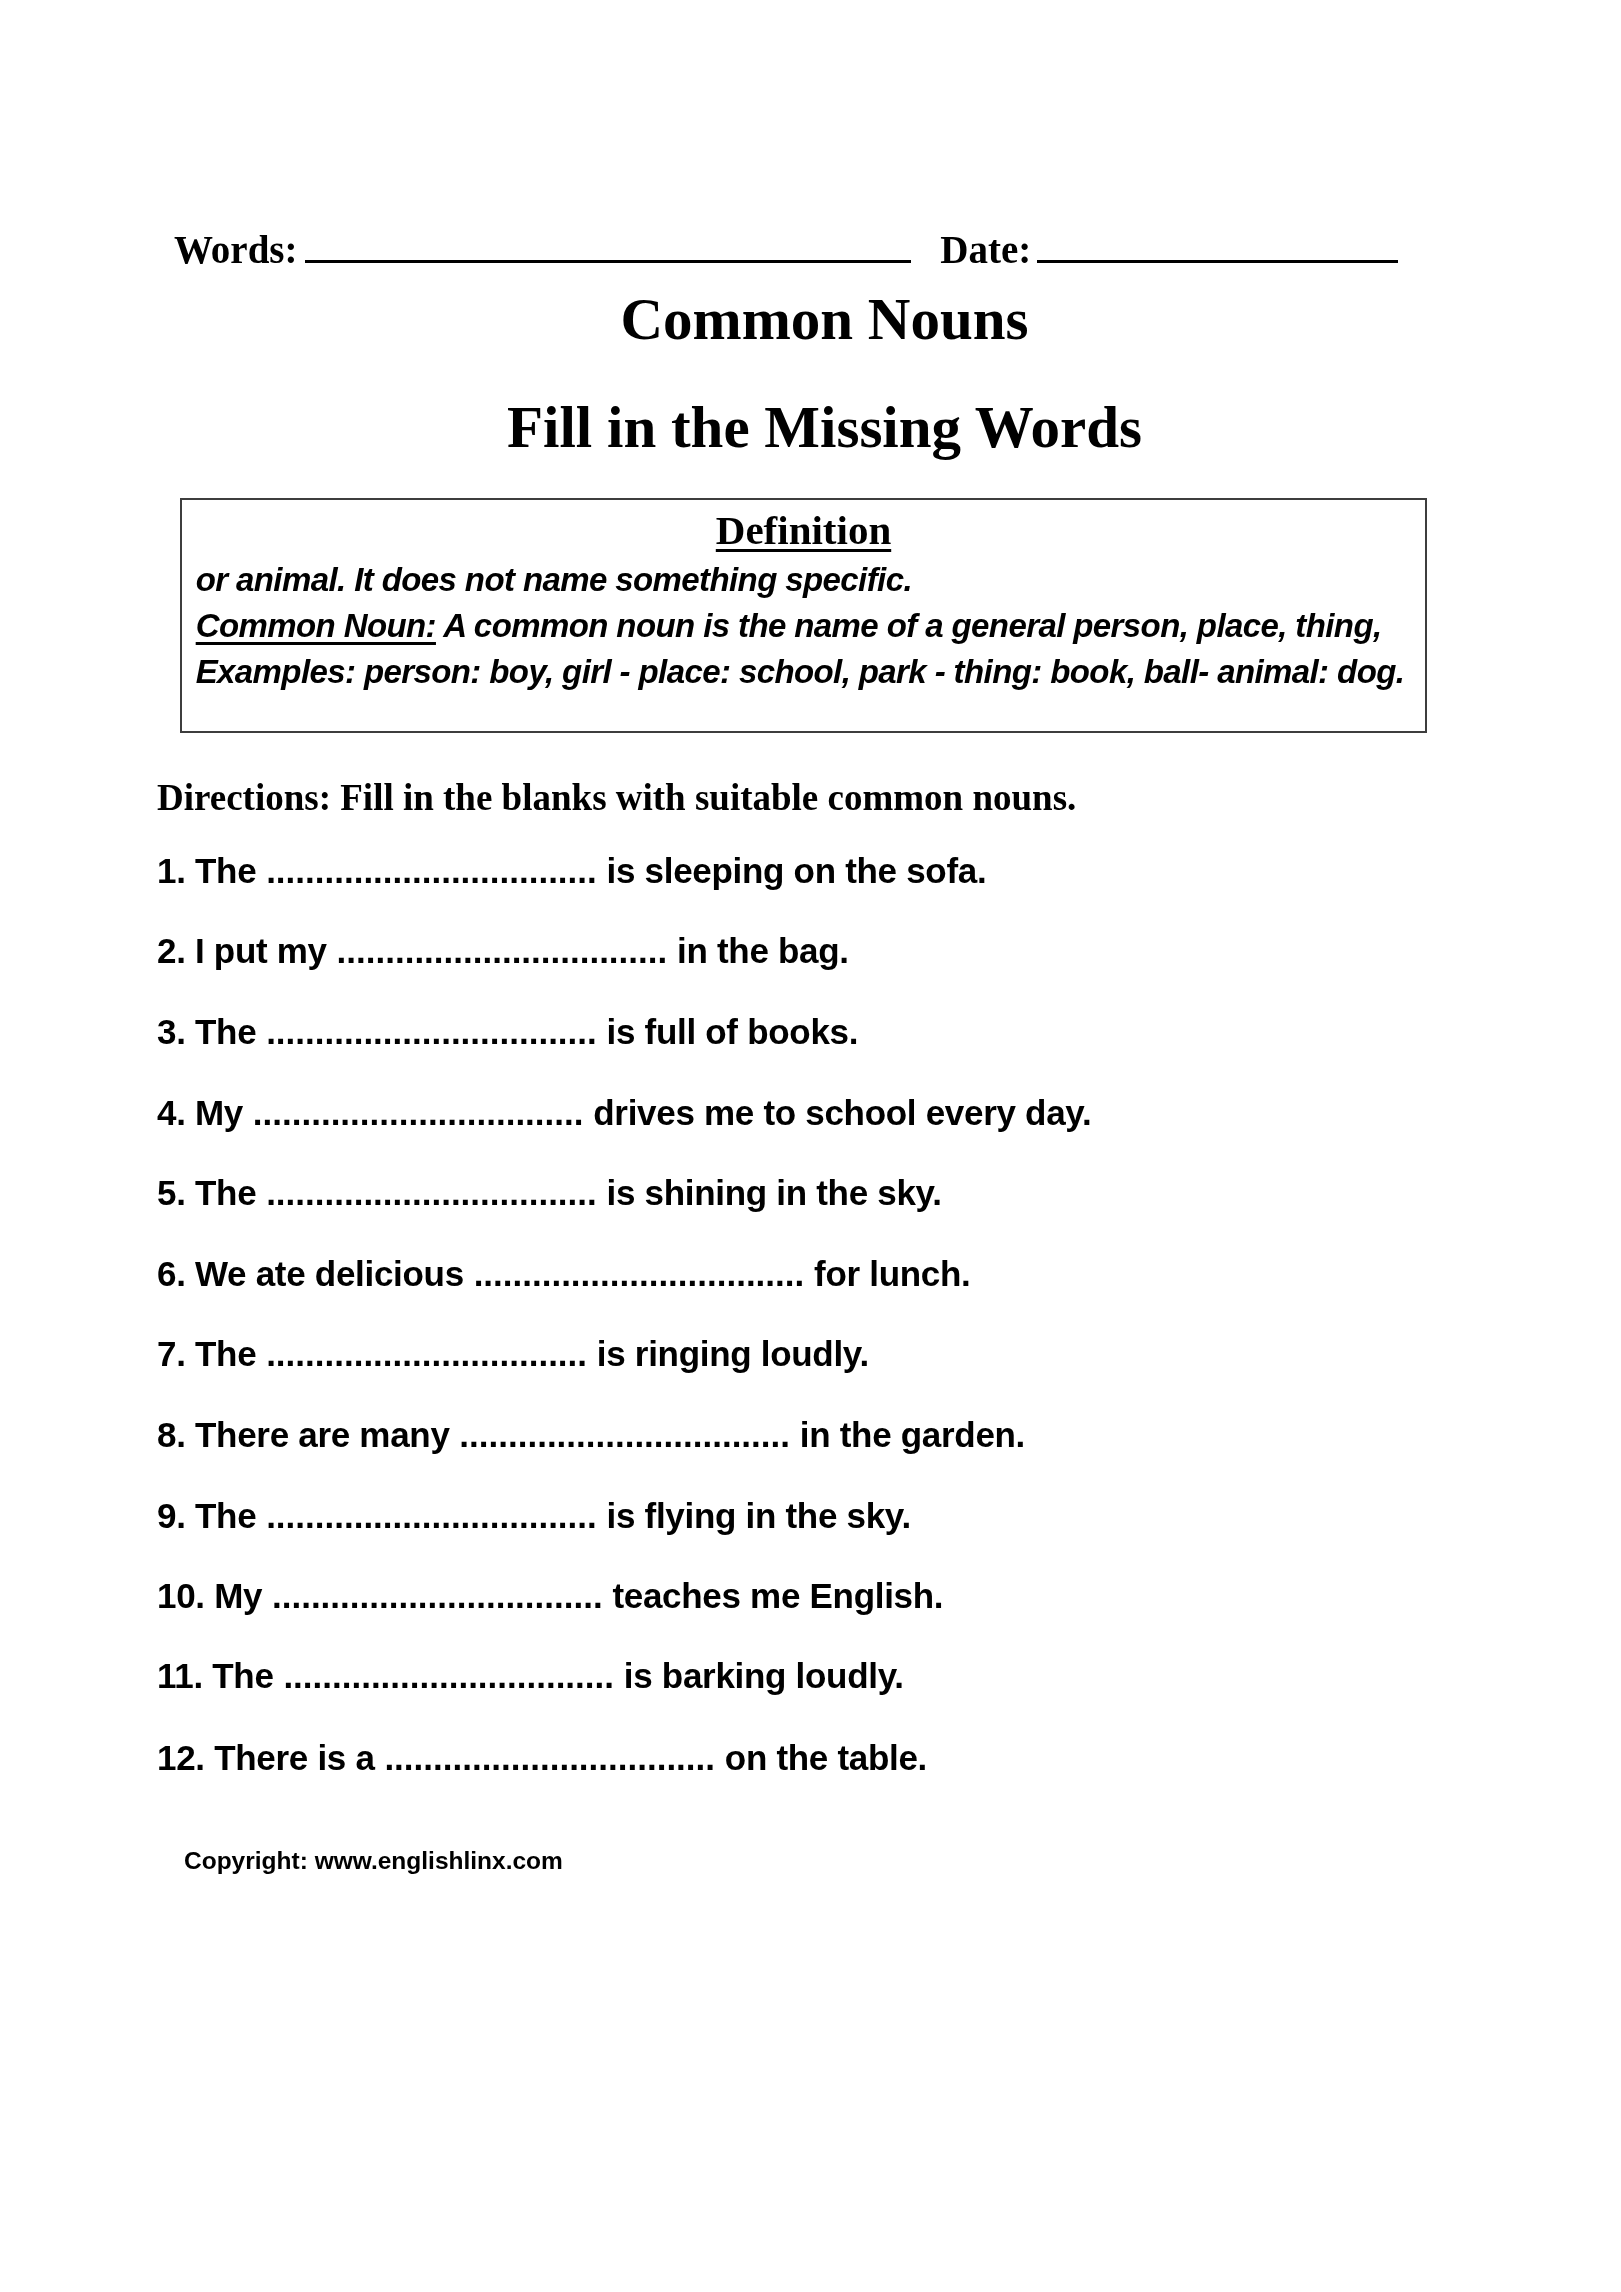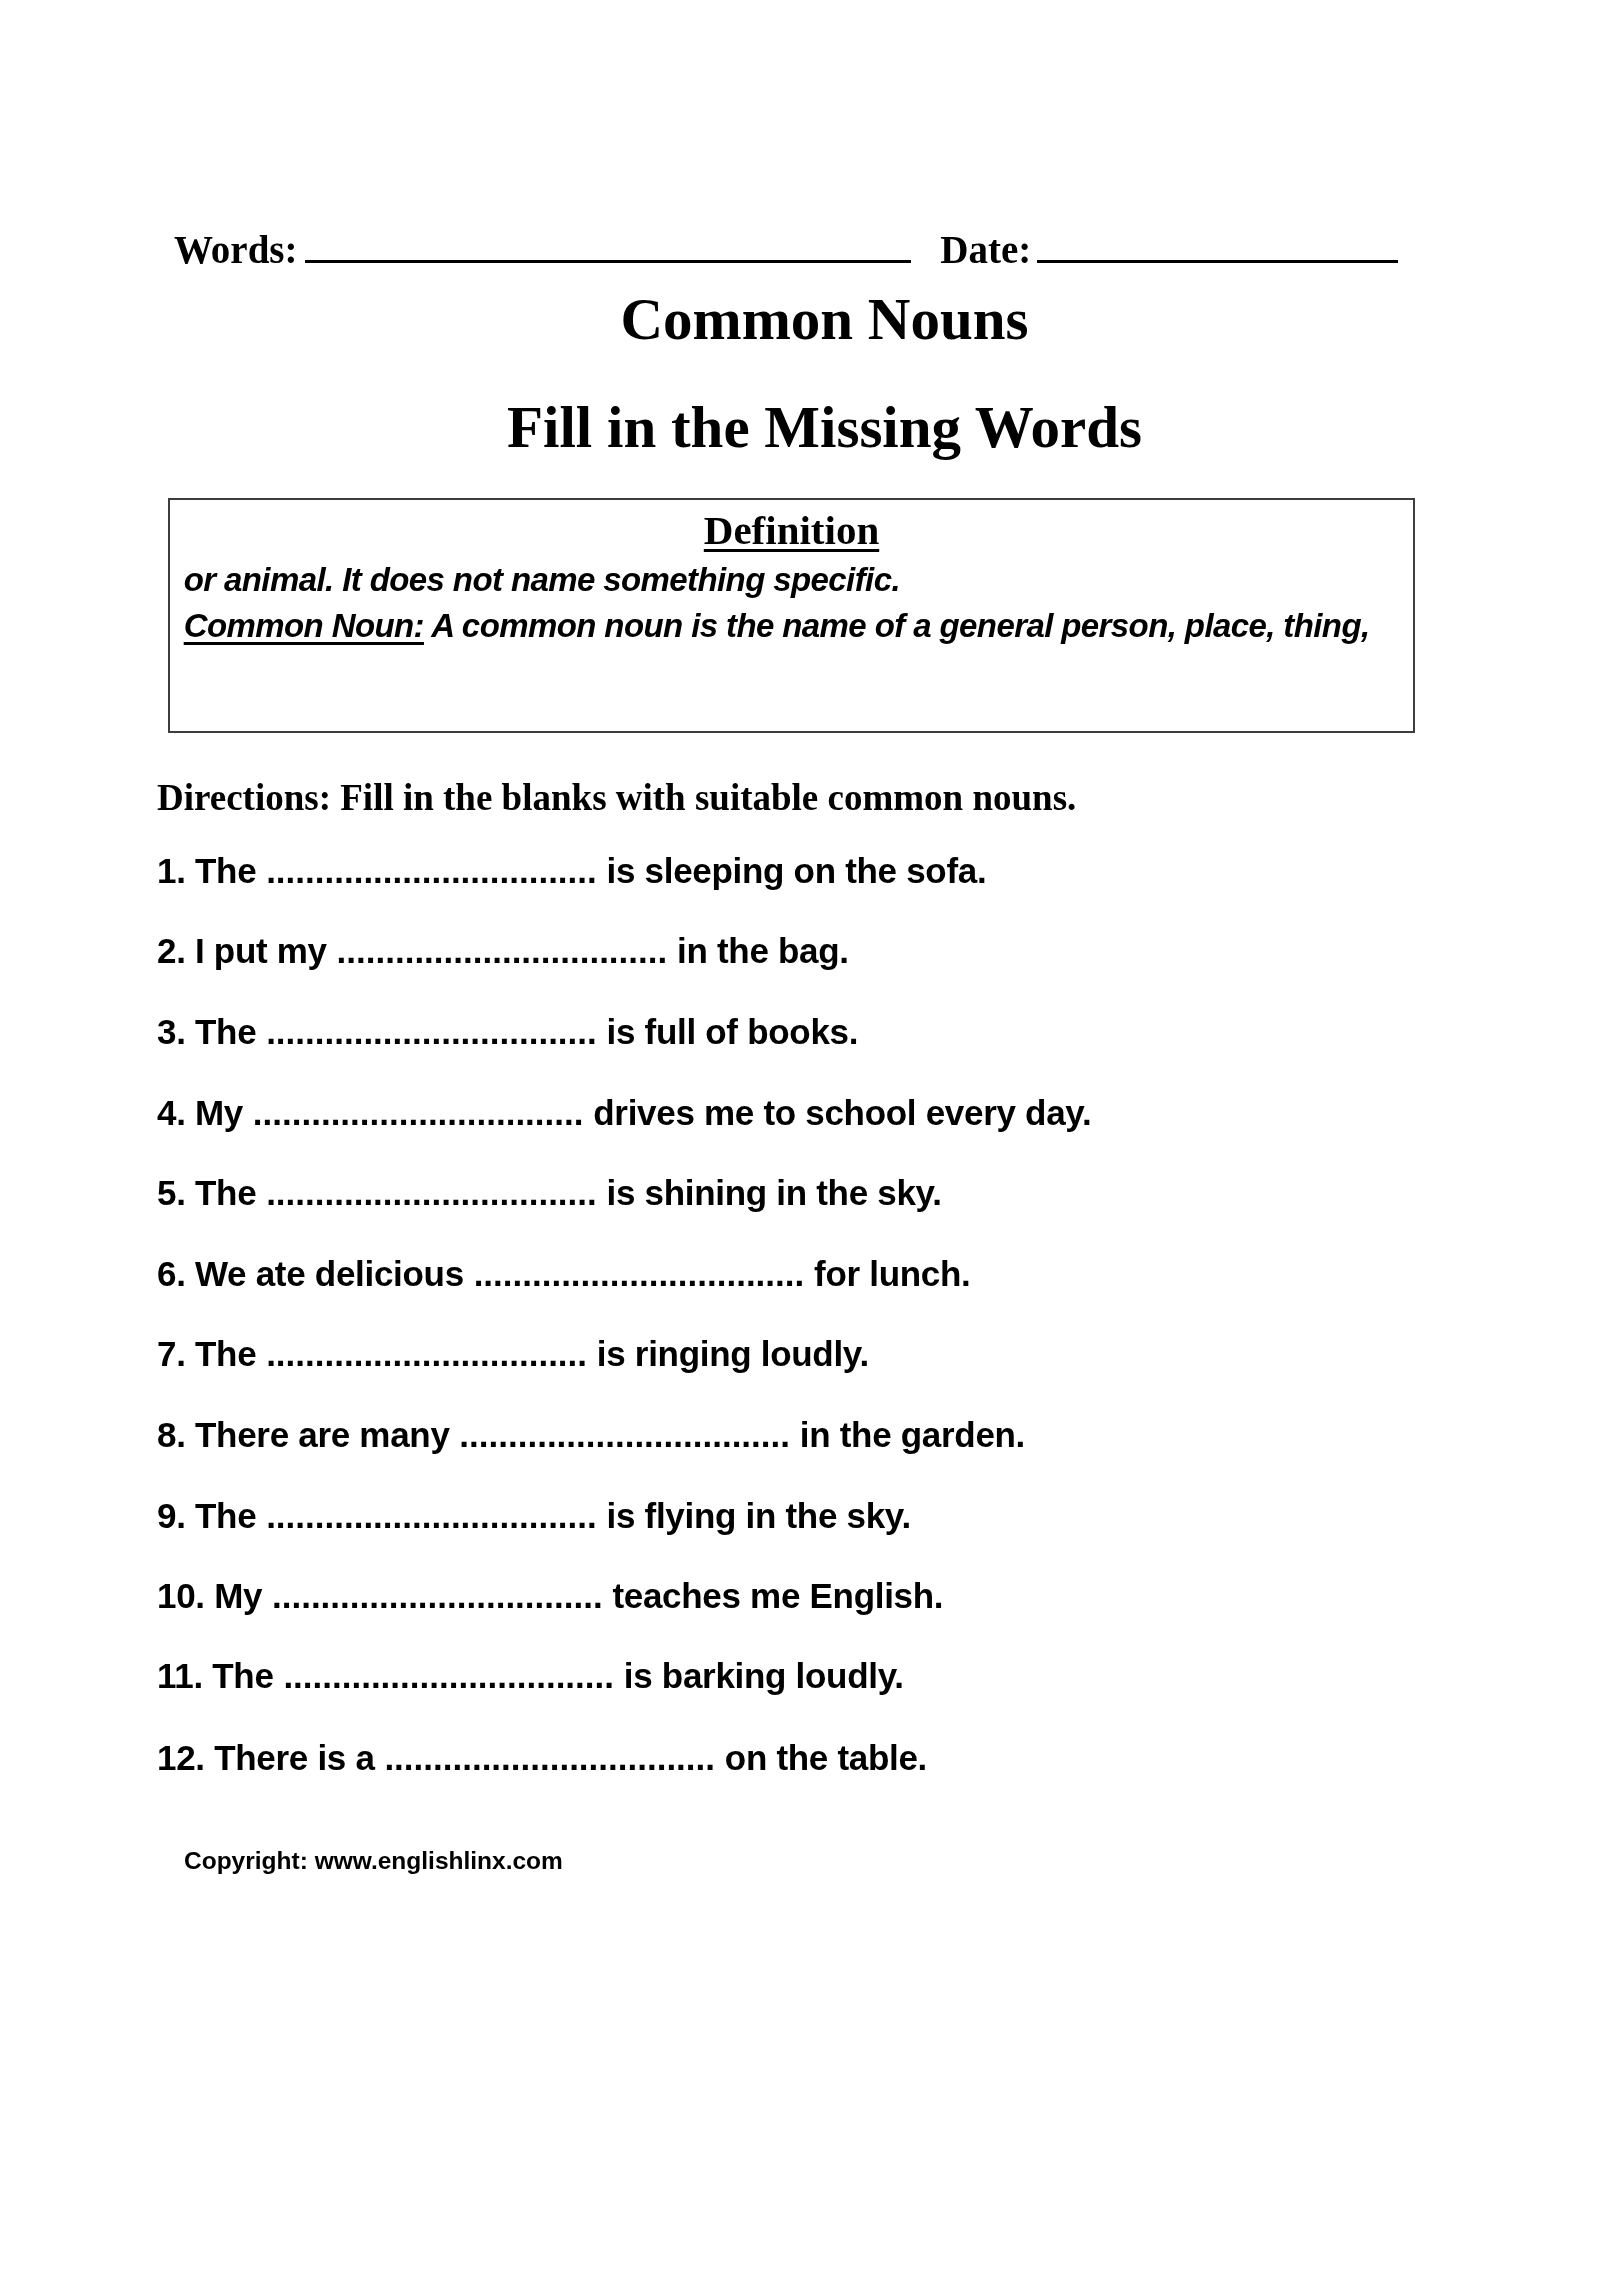--- a/index.html
+++ b/index.html
@@ -35,21 +35,21 @@
     text-align: center;
     font: bold 59px "Liberation Serif", serif;
     line-height: 1;
     white-space: nowrap;
   }
   .title-main { top: 290px; }
   .title-sub  { top: 398px; }
 
   
   .def-box {
-    left: 168px; top: 498px;
+    left: 180px; top: 498px;
     width: 1247px; height: 235px;
     border: 2px solid #3d3d3d;
     box-sizing: border-box;
   }
   .def-heading {
     position: absolute; left: 0; top: 5.9px; width: 100%;
     text-align: center;
     font: bold 41px "Liberation Serif", serif;
     text-decoration: underline;
     text-decoration-thickness: 2.9px;
@@ -102,20 +102,21 @@
 </div>
 
 <div class="abs title-main">Common Nouns</div>
 <div class="abs title-sub">Fill in the Missing Words</div>
 
 <div class="abs def-box">
   <div class="def-heading">Definition</div>
   <div class="def-body">
     <div>or animal. It does not name something specific.</div>
     <div><span class="def-term">Common Noun:</span><span> A common noun is the name of a general person, place, thing,</span></div>
+    <div>Examples: person: boy, girl - place: school, park - thing: book, ball- animal: dog.</div>
   </div>
 </div>
 
 <div class="abs directions">Directions: Fill in the blanks with suitable common nouns.</div>
 
 <div class="abs item-row" style="top:851px"><span class="item-label">1. The</span><span class="item-blank">..................................</span><span class="item-tail">is sleeping on the sofa.</span></div>
 <div class="abs item-row" style="top:931px"><span class="item-label">2. I put my</span><span class="item-blank">..................................</span><span class="item-tail">in the bag.</span></div>
 <div class="abs item-row" style="top:1012px"><span class="item-label">3. The</span><span class="item-blank">..................................</span><span class="item-tail">is full of books.</span></div>
 <div class="abs item-row" style="top:1093px"><span class="item-label">4. My</span><span class="item-blank">..................................</span><span class="item-tail">drives me to school every day.</span></div>
 <div class="abs item-row" style="top:1173px"><span class="item-label">5. The</span><span class="item-blank">..................................</span><span class="item-tail">is shining in the sky.</span></div>

